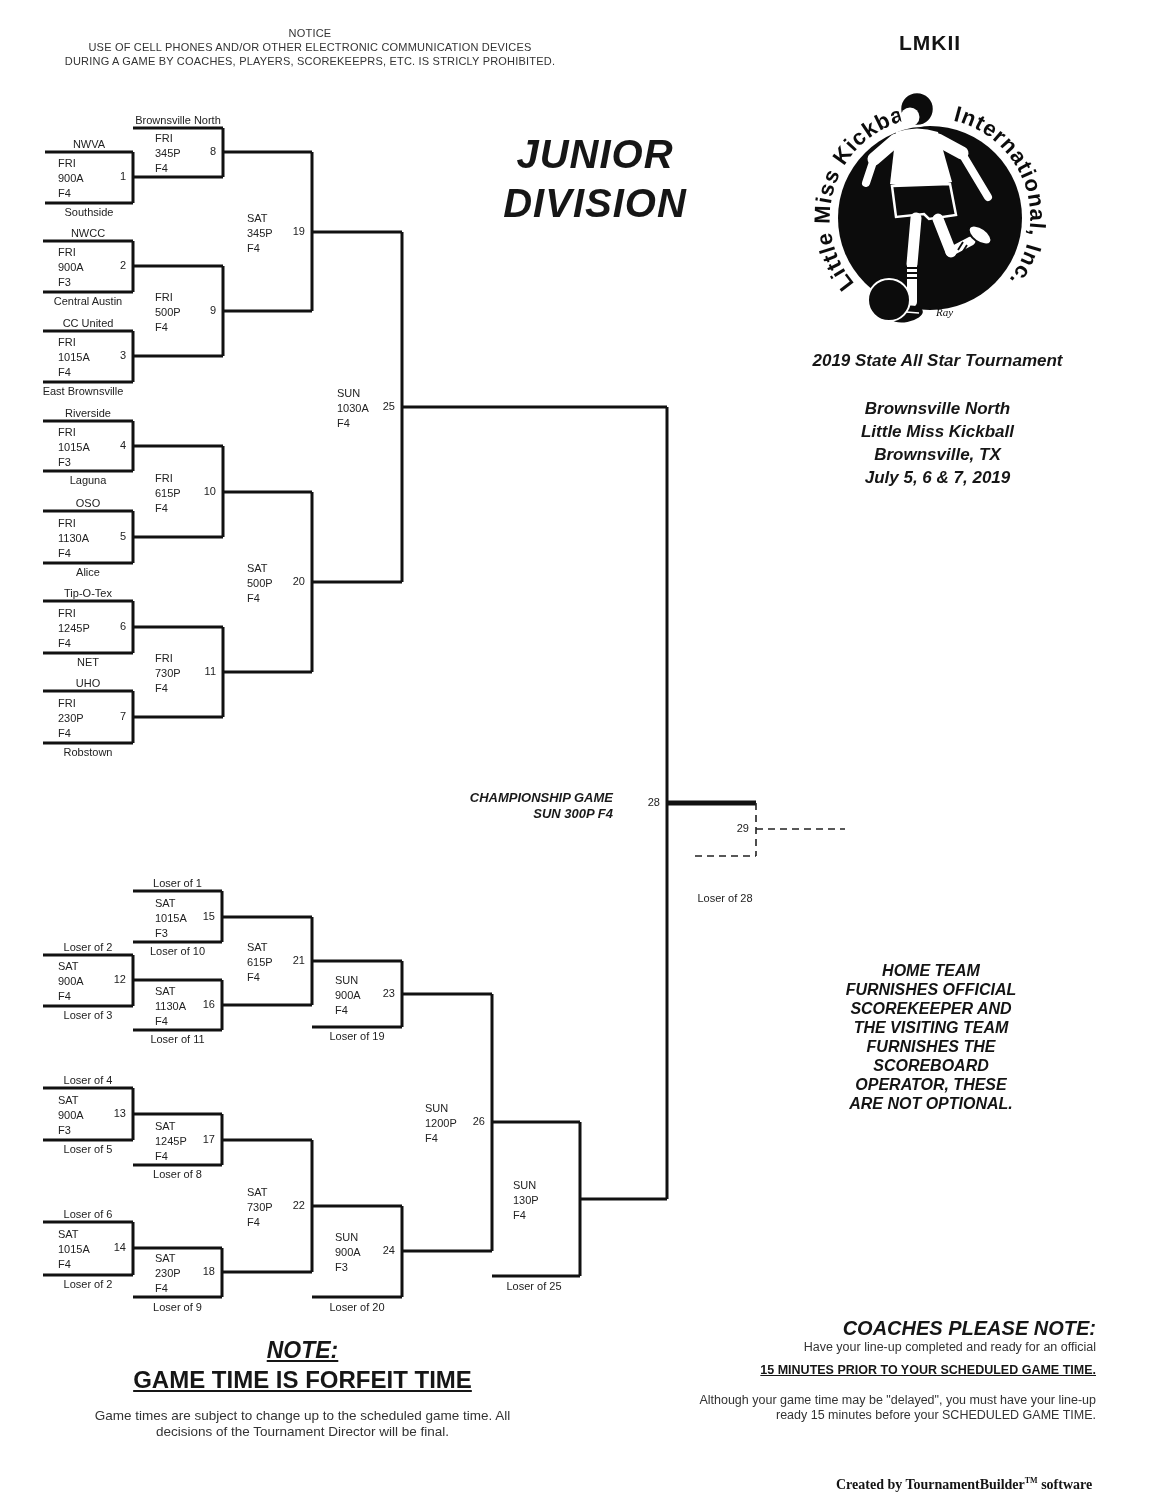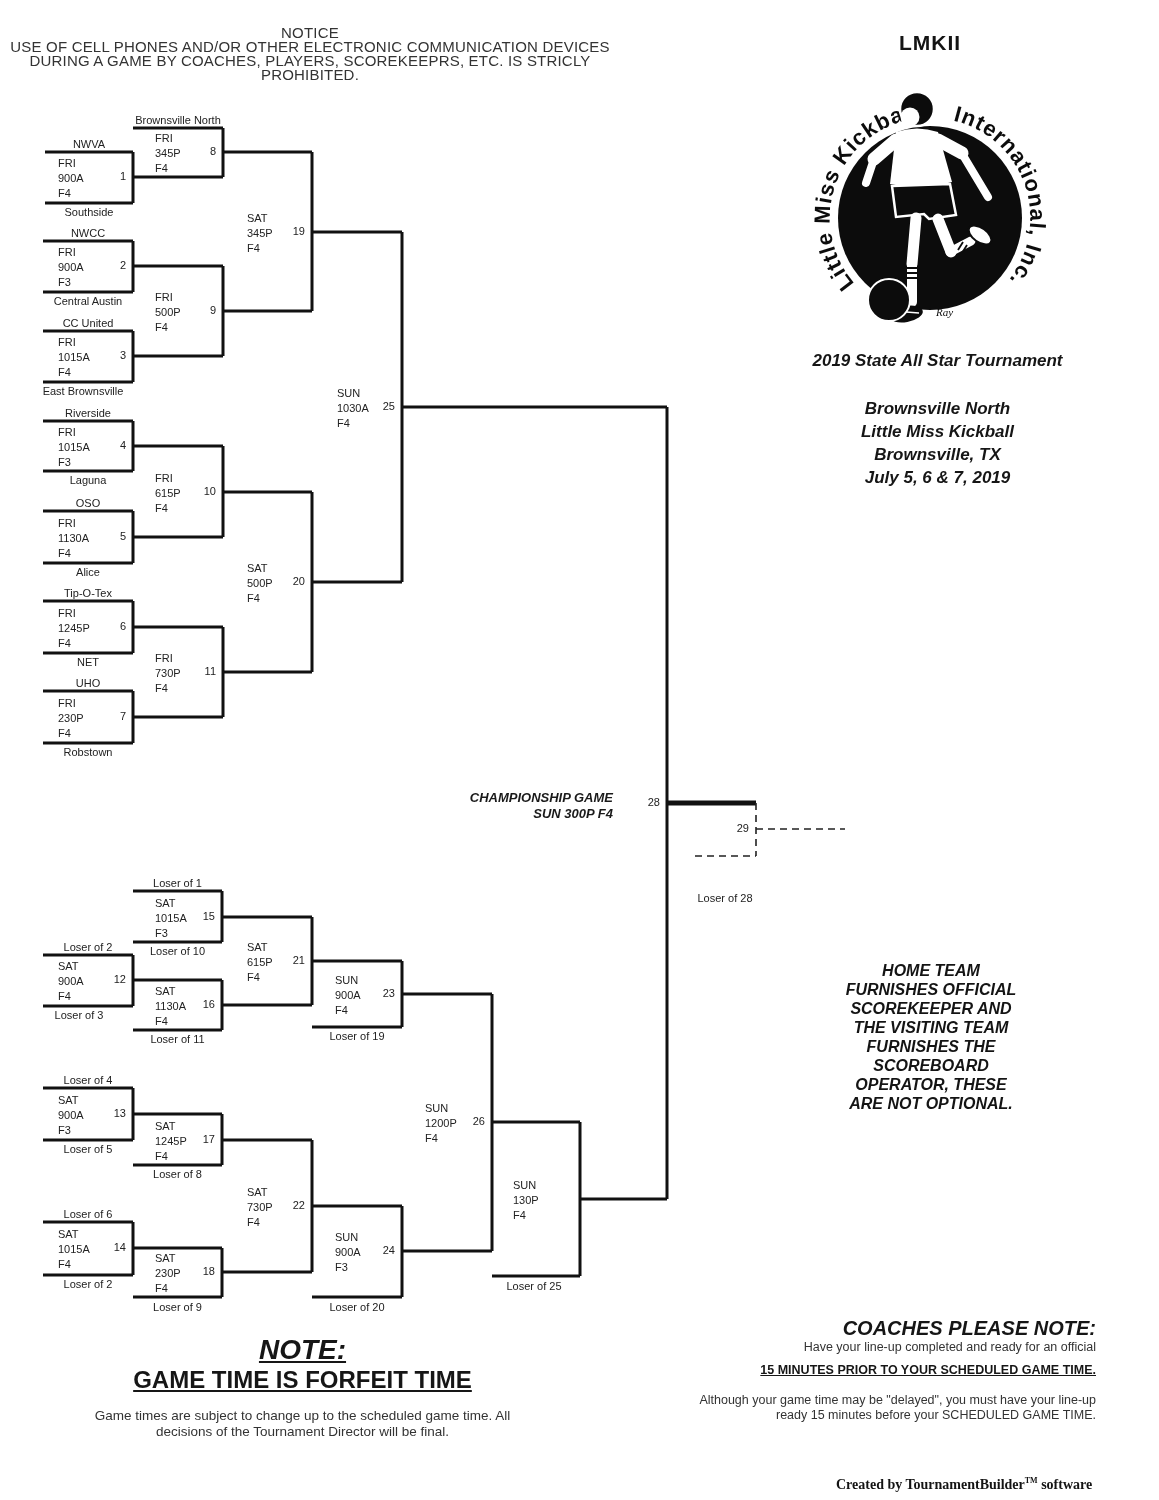--- a/index.html
+++ b/index.html
@@ -6,41 +6,41 @@
   .page{position:relative;width:1159px;height:1500px;background:#ffffff;
         font-family:"Liberation Sans",sans-serif;color:#111;overflow:hidden;margin:0 auto;}
   svg.overlay{position:absolute;left:0;top:0;width:1159px;height:1500px;}
   
   .sched{position:absolute;font-size:11px;line-height:15px;color:#222;}
   .sched .sl{white-space:nowrap;}
   .gnum{position:absolute;width:22px;font-size:11px;line-height:13px;text-align:right;color:#222;}
   .lbl{position:absolute;font-size:11px;line-height:12px;text-align:center;white-space:nowrap;color:#222;}
   
   .notice{position:absolute;left:10px;top:26px;width:600px;text-align:center;
-          font-size:15px;line-height:14px;color:#333;letter-spacing:.2px;}
+          font-size:11px;line-height:14px;color:#333;letter-spacing:.2px;}
   
   .div-title{position:absolute;left:435px;top:130px;width:320px;text-align:center;
              font-size:40px;line-height:49px;font-weight:bold;font-style:italic;letter-spacing:1px;color:#161616;}
   
   .lmkii{position:absolute;left:850px;top:31px;width:160px;text-align:center;
          font-size:21px;font-weight:bold;letter-spacing:1px;color:#141414;}
   
   .tinfo{position:absolute;left:790px;top:350px;width:295px;text-align:center;
          font-weight:bold;font-style:italic;color:#161616;}
   .tinfo .t-title{font-size:17px;line-height:22px;margin-bottom:25px;}
   .tinfo .t-line{font-size:17px;line-height:23px;}
   
   .champ{position:absolute;left:420px;top:790px;width:193px;text-align:right;
          font-weight:bold;font-style:italic;font-size:13px;line-height:16px;color:#1a1a1a;}
   
   .home-note{position:absolute;left:795px;top:961px;width:272px;text-align:center;
              font-weight:bold;font-style:italic;font-size:16px;line-height:19px;color:#141414;}
   
   .note{position:absolute;left:70px;top:1336px;width:465px;text-align:center;color:#161616;}
-  .note .note-h1{font-size:28px;line-height:28px;font-weight:bold;font-style:italic;text-decoration:underline;}
+  .note .note-h1{font-size:23px;line-height:28px;font-weight:bold;font-style:italic;text-decoration:underline;}
   .note .note-h2{font-size:24px;line-height:31px;font-weight:bold;text-decoration:underline;}
   .note .note-body{margin-top:13px;font-size:13.5px;line-height:15.5px;color:#333;}
   
   .coach{position:absolute;left:618px;top:1316px;width:478px;text-align:right;color:#161616;}
   .coach .coach-h{font-size:20px;line-height:24px;font-weight:bold;font-style:italic;}
   .coach .coach-l1{font-size:12.5px;color:#333;}
   .coach .coach-l2{margin-top:9px;font-size:12.5px;font-weight:bold;text-decoration:underline;}
   .coach .coach-body{margin-top:16px;font-size:12.5px;line-height:14.5px;color:#333;}
   
   .credit{position:absolute;left:836px;top:1476px;font-family:"Liberation Serif",serif;
@@ -138,20 +138,24 @@
       <text x="936" y="316" font-family="Liberation Serif, serif" font-style="italic" font-size="11" fill="#0c0c0c">Ray</text>
     </g>
   </svg>
 
   <div class="notice">
     <div>NOTICE</div>
     <div>USE OF CELL PHONES AND/OR OTHER ELECTRONIC COMMUNICATION DEVICES</div>
     <div>DURING A GAME BY COACHES, PLAYERS, SCOREKEEPRS, ETC. IS STRICLY PROHIBITED.</div>
   </div>
 
+  <div class="div-title">
+    <div>JUNIOR</div>
+    <div>DIVISION</div>
+  </div>
 
   <div class="lmkii">LMKII</div>
 
   <div class="tinfo">
     <div class="t-title">2019 State All Star Tournament</div>
     <div class="t-line">Brownsville North</div>
     <div class="t-line">Little Miss Kickball</div>
     <div class="t-line">Brownsville, TX</div>
     <div class="t-line">July 5, 6 &amp; 7, 2019</div>
   </div>
@@ -363,21 +367,21 @@
   <div class="lbl" style="left:43px;top:497px;width:90px">OSO</div>
   <div class="lbl" style="left:43px;top:566px;width:90px">Alice</div>
   <div class="lbl" style="left:43px;top:587px;width:90px">Tip-O-Tex</div>
   <div class="lbl" style="left:43px;top:656px;width:90px">NET</div>
   <div class="lbl" style="left:43px;top:677px;width:90px">UHO</div>
   <div class="lbl" style="left:43px;top:746px;width:90px">Robstown</div>
 
   <div class="lbl" style="left:133px;top:877px;width:89px">Loser of 1</div>
   <div class="lbl" style="left:43px;top:941px;width:90px">Loser of 2</div>
   <div class="lbl" style="left:133px;top:945px;width:89px">Loser of 10</div>
-  <div class="lbl" style="left:34px;top:1009px;width:90px">Loser of 3</div>
+  <div class="lbl" style="left:43px;top:1009px;width:90px">Loser of 3</div>
   <div class="lbl" style="left:133px;top:1033px;width:89px">Loser of 11</div>
   <div class="lbl" style="left:312px;top:1030px;width:90px">Loser of 19</div>
   <div class="lbl" style="left:43px;top:1074px;width:90px">Loser of 4</div>
   <div class="lbl" style="left:43px;top:1143px;width:90px">Loser of 5</div>
   <div class="lbl" style="left:133px;top:1168px;width:89px">Loser of 8</div>
   <div class="lbl" style="left:43px;top:1208px;width:90px">Loser of 6</div>
   <div class="lbl" style="left:43px;top:1278px;width:90px">Loser of 2</div>
   <div class="lbl" style="left:133px;top:1301px;width:89px">Loser of 9</div>
   <div class="lbl" style="left:312px;top:1301px;width:90px">Loser of 20</div>
   <div class="lbl" style="left:488px;top:1280px;width:92px">Loser of 25</div>

